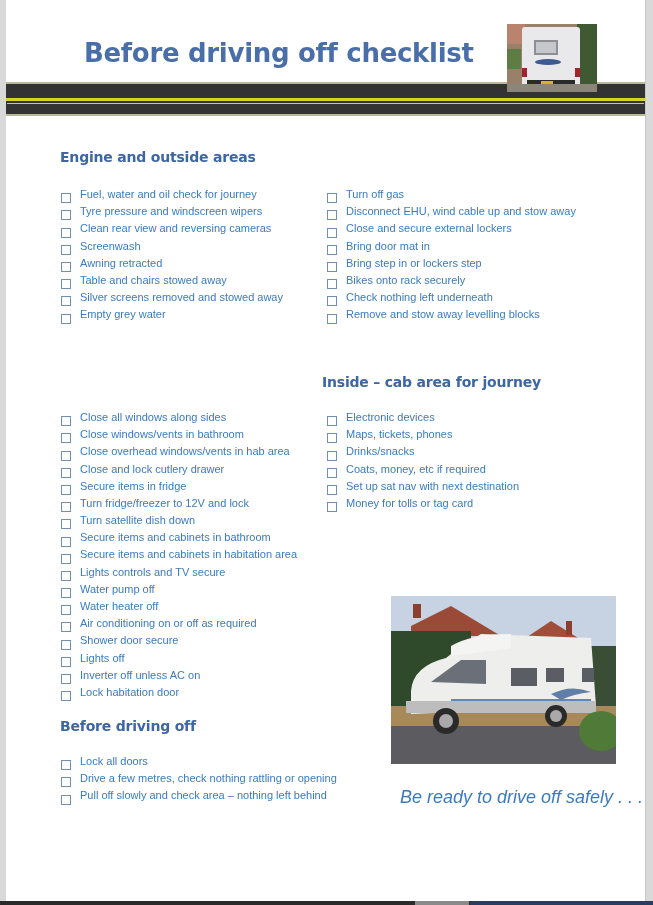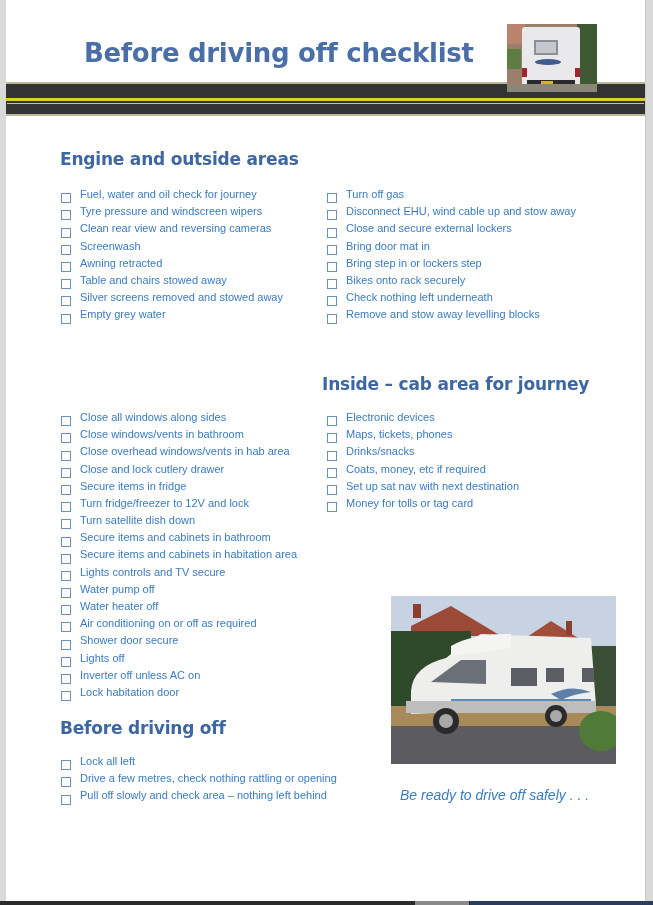--- a/index.html
+++ b/index.html
@@ -38,37 +38,37 @@
     box-shadow: 0 4px 0 -1px #d8d320;
   }
   .top-photo {
     position: absolute; left: 501px; top: 24px; width: 90px; height: 68px;
     overflow: hidden; background: #8a7a66;
   }
   .photo-svg { display:block; width:100%; height:100%; }
 
   .section-title {
     position: absolute; font-weight: bold; color: #3d66a3;
-    font-family: "DejaVu Sans", sans-serif; font-size: 17px; letter-spacing: -0.2px;
+    font-family: "DejaVu Sans", sans-serif; font-size: 14px; letter-spacing: -0.2px;
   }
   .list { position: absolute; margin: 0; padding: 0; list-style: none; }
   .list li {
     height: 17.2px; line-height: 17.2px; font-size: 11px; color: #3a7bbf;
     white-space: nowrap; display: flex; align-items: flex-end;
   }
   .cb {
     display: inline-block; width: 8px; height: 8px; border: 1px solid #6f8fb5;
     margin-right: 9px; flex: 0 0 auto; background: #fff;
   }
   .bottom-photo {
     position: absolute; left: 385px; top: 596px; width: 225px; height: 168px;
     overflow: hidden; background: #c9b89a;
   }
   .caption {
-    position: absolute; left: 394px; top: 787px; font-size: 14px; font-style: italic;
+    position: absolute; left: 394px; top: 787px; font-size: 18px; font-style: italic;
     color: #3a7bbf;
   }
 </style>
 </head>
 <body>
 
 <div class="page">
 
   <div class="title">Before driving off checklist</div>
 
@@ -265,21 +265,21 @@
         <span class="cb"></span>
         <span>Money for tolls or tag card</span>
       </li>
   </ul>
 
   <div class="section-title" style="left:54px; top:718px;">Before driving off</div>
 
   <ul class="list" style="left:55px; top:753px;">
     <li>
         <span class="cb"></span>
-        <span>Lock all left</span>
+        <span>Lock all doors</span>
       </li>
     <li>
         <span class="cb"></span>
         <span>Drive a few metres, check nothing rattling or opening</span>
       </li>
     <li>
         <span class="cb"></span>
         <span>Pull off slowly and check area – nothing left behind</span>
       </li>
   </ul>

